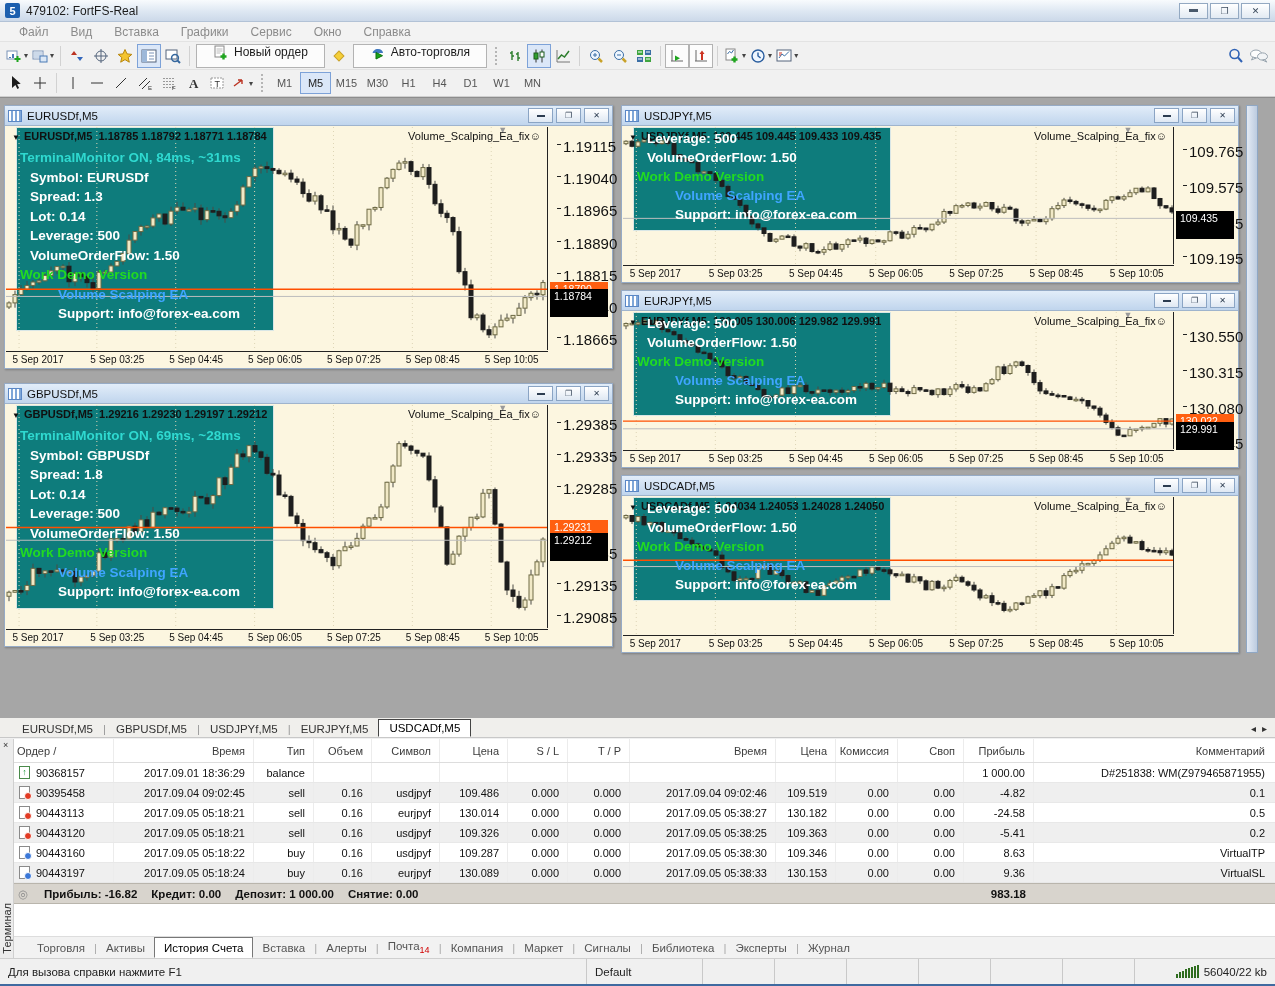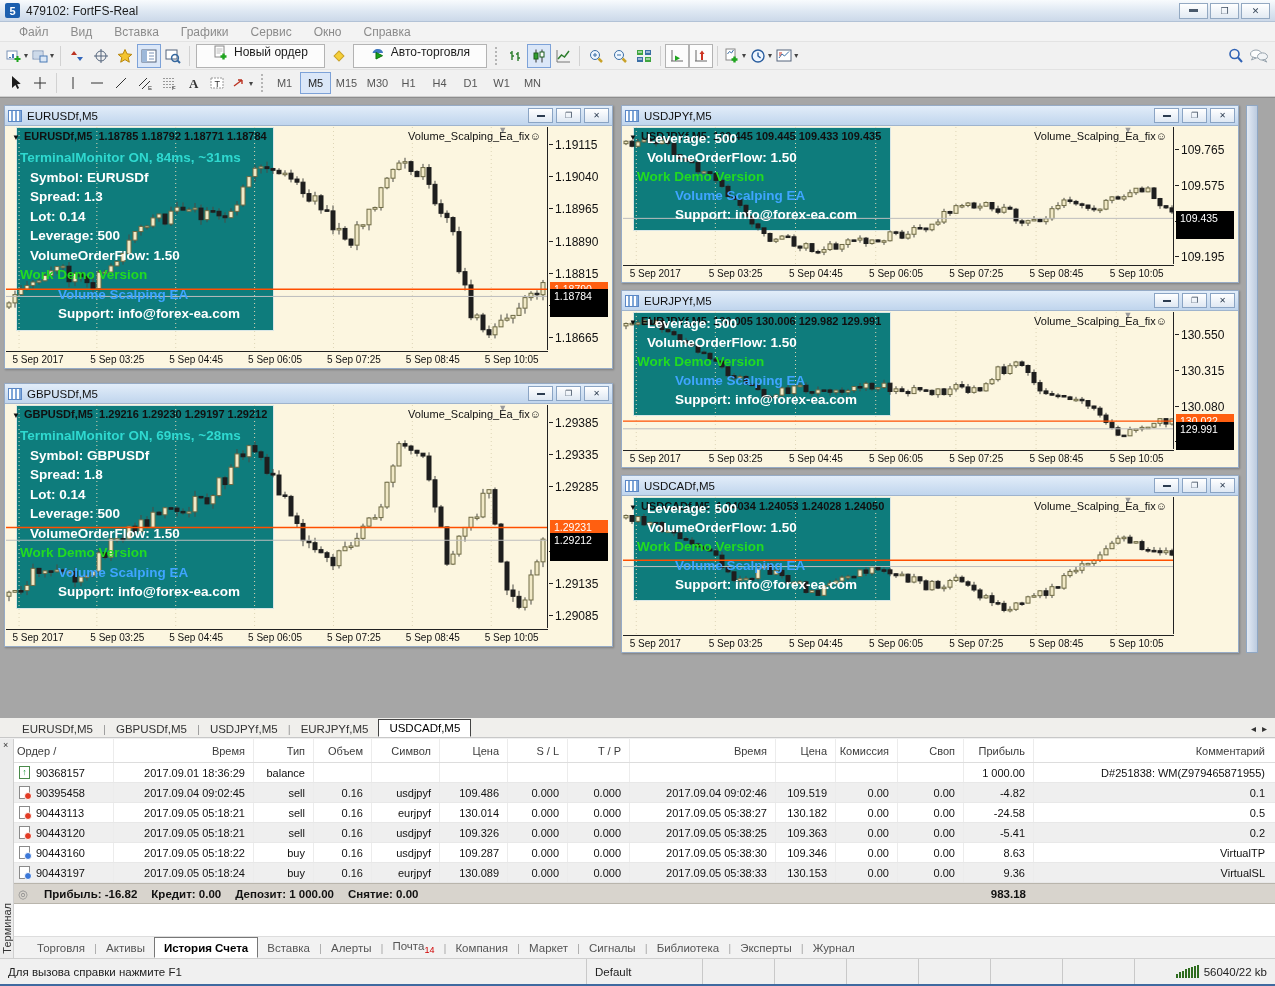--- a/index.html
+++ b/index.html
@@ -50,21 +50,21 @@
   .ov-box { position:absolute; left:10px; top:0; width:258px; background:#0e7c7c; border:1px solid #d8e6e6; z-index:1; }
   .chart-title { position:absolute; left:6px; top:3px; z-index:3; font-size:11px; font-weight:bold; color:#101010; white-space:nowrap; }
   .chart-title .tri { font-size:8px; margin-right:4px; }
   .ov-text { position:absolute; left:14px; z-index:4; font-weight:bold; font-size:13.5px; }
   .ov-line { white-space:nowrap; }
   .ov-line.indent { padding-left:38px; }
   .c-cyan { color:#2fd9d0; } .c-white { color:#ffffff;padding-left:10px; } .c-green { color:#21db21; } .c-blue { color:#3fa5ff; }
   .ea-label { position:absolute; right:6px; top:3px; z-index:3; font-size:11px; color:#111; }
   .shift-marker { position:absolute; top:-2px; left:91%; z-index:3; color:#9a9a9a; font-size:9px; }
   .yaxis { position:absolute; right:1px; top:1px; width:62px; bottom:18px; }
-  .ytick { position:absolute; left:6px; font-size:12px; color:#111; }
+  .ytick { position:absolute; left:14px; font-size:15px; color:#111; }
   .ytick i { position:absolute; left:-6px; top:6px; width:4px; height:1px; background:#222; }
   .ptag { position:absolute; left:1px; right:3px; height:28px; line-height:14px; font-size:10.5px; color:#fff; padding-left:4px; }
   .ptag.orange { background:#ff5f10; z-index:2; }
   .ptag.black { background:#000; z-index:3; }
   .xaxis { position:absolute; left:1px; right:64px; bottom:1px; height:16px; border-top:1px solid #222; }
   .xlabel { position:absolute; top:2px; font-size:10px; color:#111; white-space:nowrap; }
 
   
   .mditabs { position:absolute; top:718px; left:0; right:0; height:20px; background:#f0efec; border-bottom:1px solid #c8c8c8; display:flex; align-items:flex-end; padding-left:12px; font-size:11.5px; color:#333; }
   .mditab { padding:2px 10px; }
@@ -89,21 +89,21 @@
   .ric.sell::after, .ric.buy::after { content:""; position:absolute; width:6px; height:6px; border-radius:50%; right:-3px; bottom:-2px; border:1px solid #fff; }
   .ric.sell::after { background:#e23b24; }
   .ric.buy::after { background:#3b78d8; }
   .ric.balance { border-color:#4a8a4a; color:#1f9b3a; font-size:9px; font-weight:bold; text-align:center; line-height:11px; }
   .sum-row { display:grid; grid-template-columns:100px 140px 60px 58px 68px 68px 60px 62px 146px 60px 62px 66px 70px 1fr; height:21px; background:#d8d4cd; border-top:1px solid #b9b5ac; border-bottom:1px solid #b9b5ac; font-weight:bold; font-size:11.5px; color:#111; align-items:center; }
   .sum-left { grid-column:1/10; display:flex; align-items:center; gap:14px; padding-left:4px; white-space:nowrap; }
   .sum-dot { color:#8a8a8a; font-weight:normal; margin-right:2px; }
   .sum-total { grid-column:13; text-align:right; padding-right:8px; }
   .term-tabs { position:absolute; bottom:0; left:0; right:0; height:22px; background:#f2f2f2; border-top:1px solid #ddd; display:flex; align-items:center; padding-left:14px; font-size:11.5px; color:#555;margin-top:36px; }
   .ttab { padding:2px 9px; white-space:nowrap; }
-  .ttab.active { background:#fff; border:1px solid #777; border-bottom:1px solid #fff; color:#000; font-weight:bold; height:21px; display:flex; align-items:center; }
+  .ttab.active { background:#fff; border:1px solid #777; border-bottom:1px solid #fff; color:#000; font-weight:normal; height:21px; display:flex; align-items:center; }
   .ttsep { color:#aaa; }
   .mail-badge { color:#d00000; font-size:9px; vertical-align:sub; }
 
   
   .statusbar { position:absolute; top:958px; left:0; right:0; height:26px; background:#f0f0f0; border-top:1px solid #cfcfcf; display:flex; align-items:center; font-size:11.5px; color:#222; }
   .sb-cell { height:100%; display:flex; align-items:center; padding:0 8px; border-left:1px solid #c9c9c9; }
   .sb-cell:first-child { border-left:none; width:586px; }
   .sb-profile { width:116px; }
   .sb-empty { width:72px; }
   .sb-net { flex:1; justify-content:flex-end; gap:5px; }

